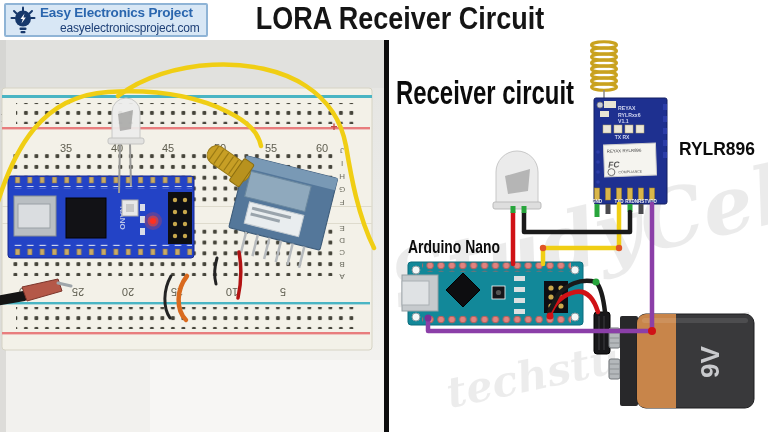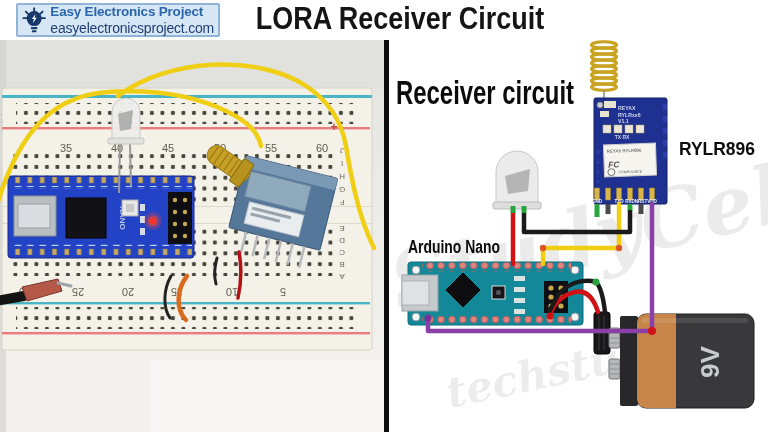--- a/index.html
+++ b/index.html
@@ -1,24 +1,24 @@
 <!DOCTYPE html>
 <html style="--logo-bg: #d8e7f5; --logo-border: #8fb4d6; --logo-title: #2a66ae; --logo-url: #1d3f76; --title-text: #151515; --divider: #0d0d0d; --breadboard: #f3f1e8; --rail-blue: #4ab5c4; --rail-red: #e87d7d; --arduino-photo-blue: #2343c6; --arduino-teal: #128899; --pin-pink: #e2837f; --module-navy: #1e3090; --antenna-gold: #c9a21f; --battery-orange: #c8854a; --battery-dark: #39393b; --wire-yellow: #f0ce14; --wire-red: #d01216; --wire-black: #1a1a1a; --wire-purple: #8b3fa8; --wire-green: #28a53c; --wire-orange: #d96a1e; --led-red: #ff3020;"><head>
 <meta charset="utf-8">
 <style>
   html,body{margin:0;padding:0;background:#ffffff;}
   .stage{position:relative;width:768px;height:432px;overflow:hidden;background:#ffffff;
          font-family:"Liberation Sans",sans-serif;}
   
-  .logo-box{position:absolute;left:16px;top:3px;width:204px;height:34px;box-sizing:border-box;
+  .logo-box{position:absolute;left:4px;top:3px;width:204px;height:34px;box-sizing:border-box;
             background:var(--logo-bg,#d8e7f5);border:2px solid var(--logo-border,#8fb4d6);
             border-radius:2px;display:flex;align-items:center;padding:1px 4px;gap:4px;}
   .logo-text{display:flex;flex-direction:column;line-height:1;}
   .logo-title{font-size:13.5px;font-weight:bold;color:var(--logo-title,#2a66ae);letter-spacing:-.2px;}
-  .logo-url{font-size:14px;color:var(--logo-url,#1d3f76);margin-top:2px;letter-spacing:-.2px;}
+  .logo-url{font-size:12px;color:var(--logo-url,#1d3f76);margin-top:2px;letter-spacing:-.2px;margin-left:20px;}
   .main-title{position:absolute;left:212px;top:0;width:376px;height:38px;display:flex;
               align-items:center;justify-content:center;font-size:31px;font-weight:bold;
               color:var(--title-text,#151515);transform:scaleX(.87);transform-origin:center;
               white-space:nowrap;}
   .divider{position:absolute;left:384px;top:40px;width:5px;height:392px;background:var(--divider,#0d0d0d);}
   .photo-svg{position:absolute;left:0;top:40px;width:384px;height:392px;}
   .diagram-svg{position:absolute;left:389px;top:40px;width:379px;height:392px;background:#ffffff;}
   
   .wire{fill:none;stroke-linecap:round;stroke-linejoin:round;stroke-width:4.5px;}
   .wy{stroke:var(--wire-yellow,#f0ce14);} .wr{stroke:var(--wire-red,#d01216);}

